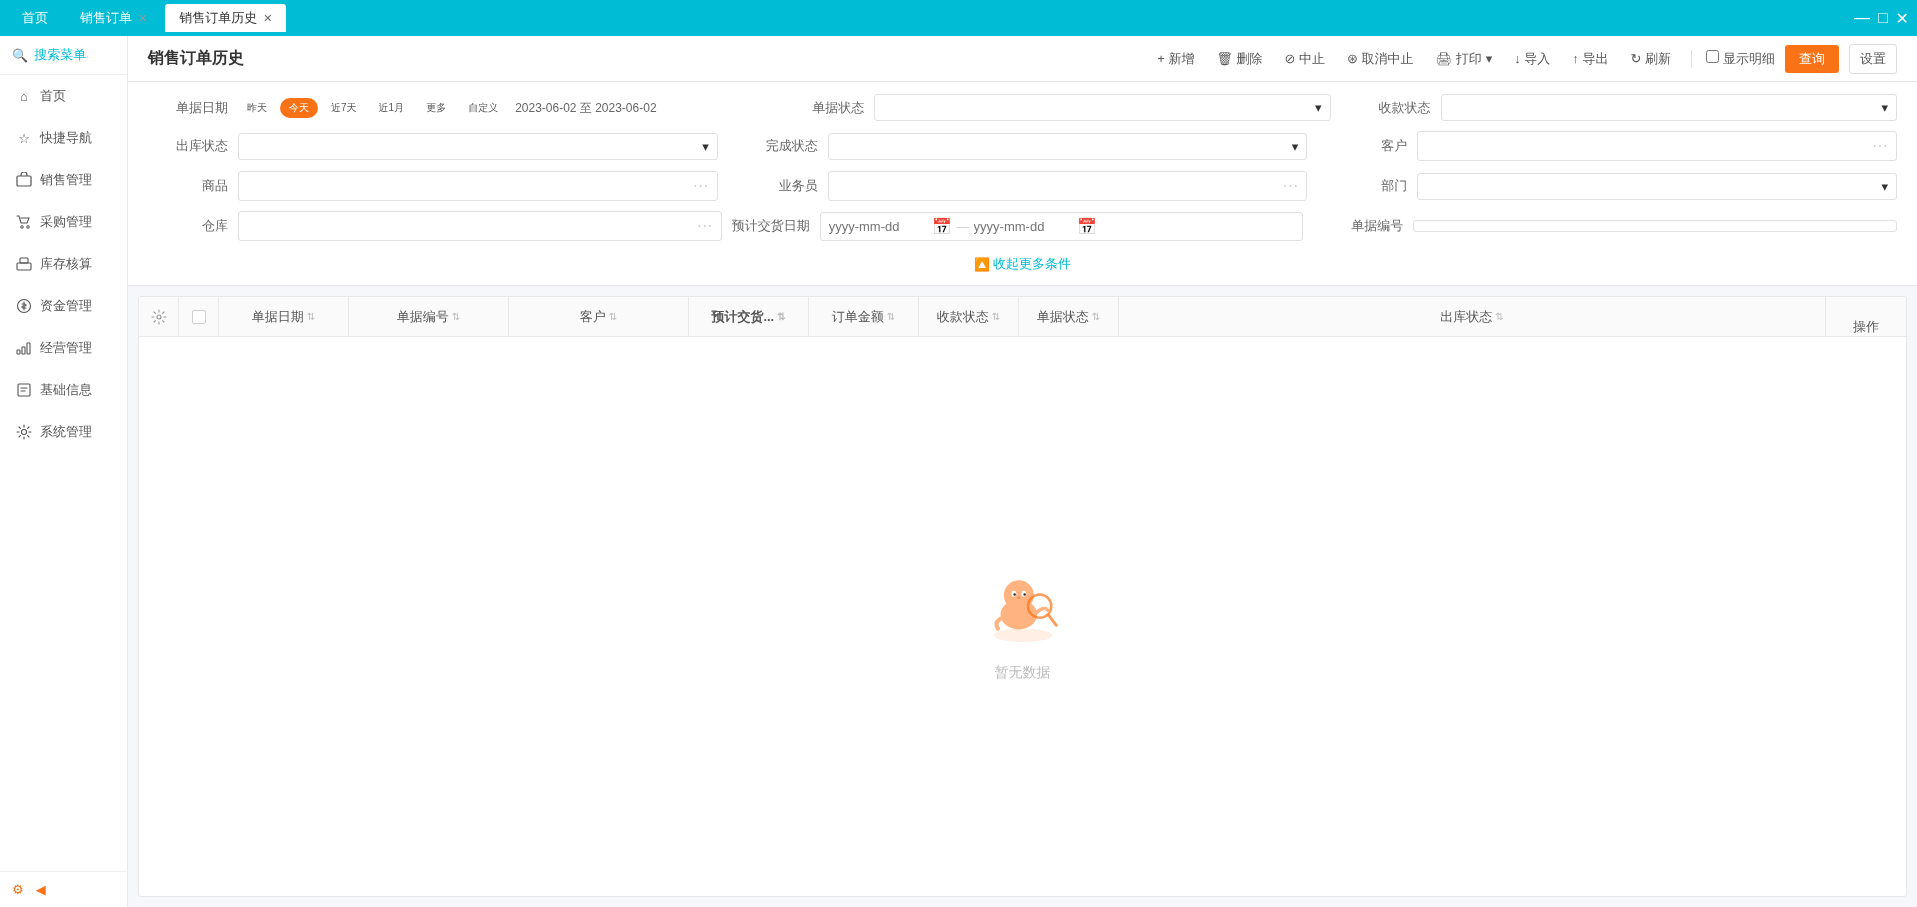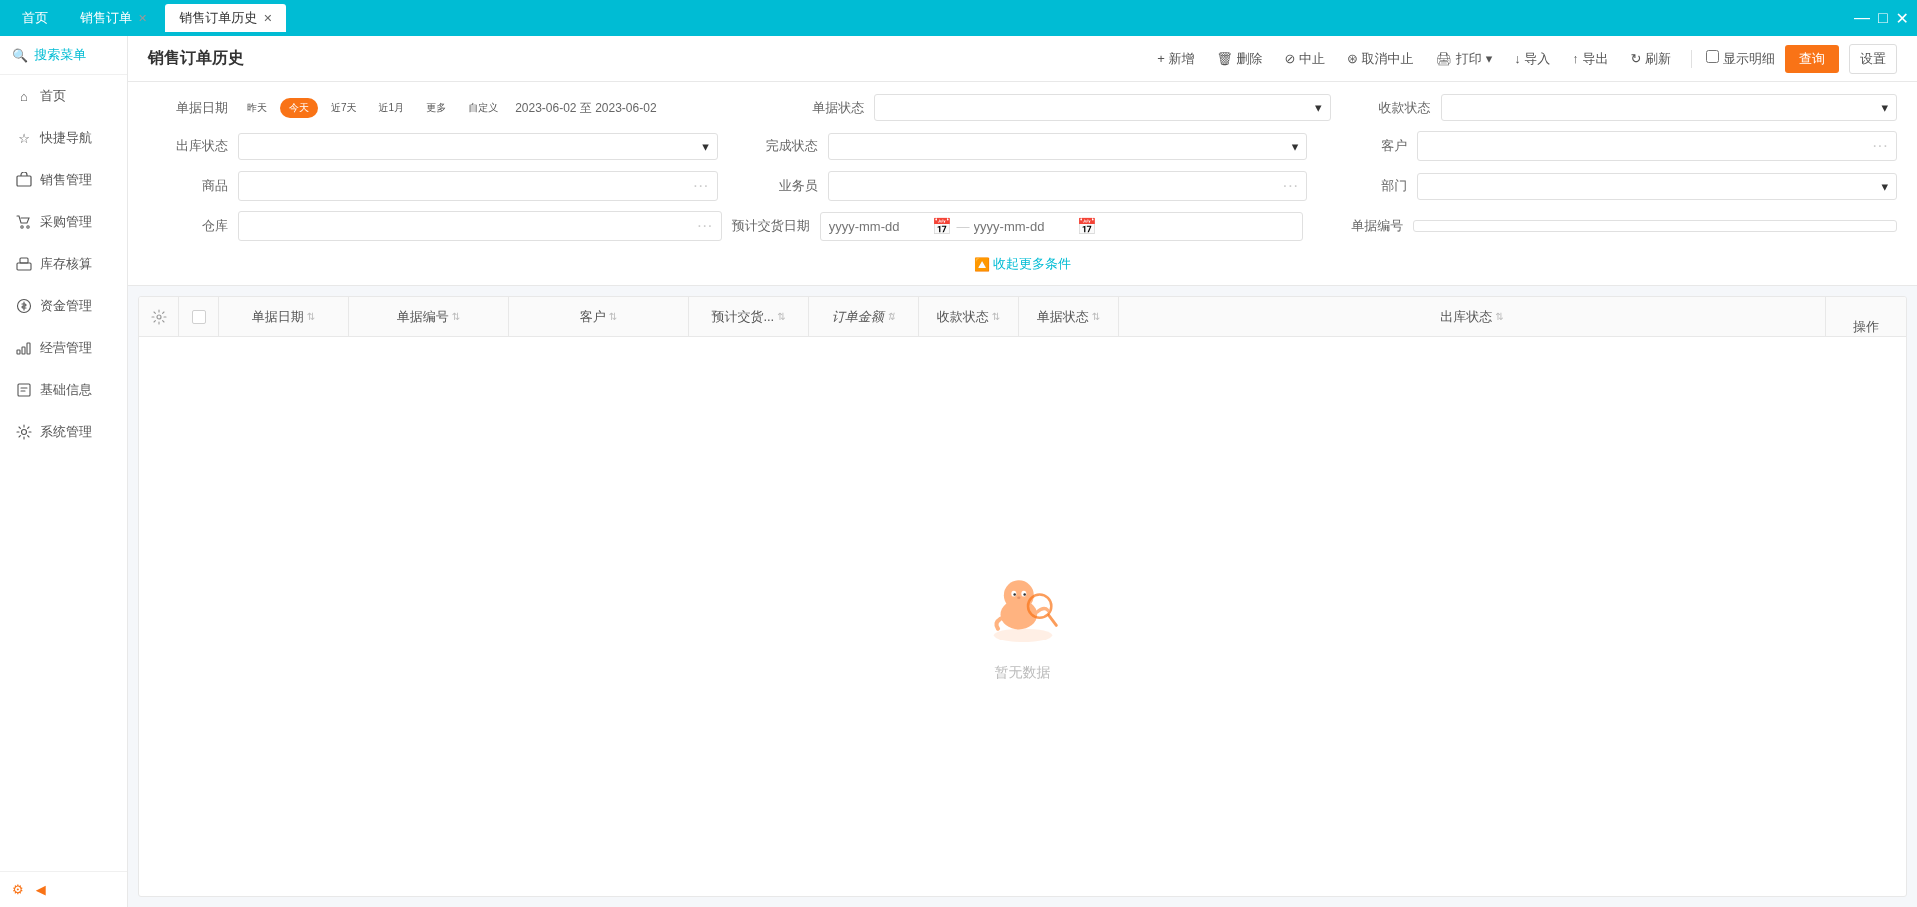--- a/index.html
+++ b/index.html
@@ -53,22 +53,22 @@
 
     
     .table-area { flex: 1; background: #fff; margin: 10px; border-radius: 3px; display: flex; flex-direction: column; overflow: hidden; border: 1px solid #e8e8e8; }
     .table-header { display: flex; align-items: center; background: #fafafa; border-bottom: 1px solid #e8e8e8; height: 40px; flex-shrink: 0; }
     .th-cell { display: flex; align-items: center; justify-content: center; gap: 3px; font-size: 13px; color: #555; font-weight: normal; border-right: 1px solid #e8e8e8; padding: 0 8px; height: 100%; flex-shrink: 0; }
     .th-cell.settings { width: 40px; }
     .th-cell.checkbox { width: 40px; }
     .th-cell.date { width: 130px; }
     .th-cell.docno { width: 160px; }
     .th-cell.customer { width: 180px; }
-    .th-cell.delivery { width: 120px; }
-    .th-cell.amount { width: 110px; font-style: italic; }
+    .th-cell.delivery { width: 120px; font-weight: bold; }
+    .th-cell.amount { width: 110px; }
     .th-cell.pay-status { width: 100px; }
     .th-cell.doc-status { width: 100px; }
     .th-cell.out-status { width: 100px; flex: 1; }
     .th-cell.operation { width: 80px; margin-left: auto; border-right: none; align-items: flex-end; }
     .sort-icon { font-size: 10px; color: #bbb; }
     .checkbox-el { width: 14px; height: 14px; border: 1px solid #d0d0d0; border-radius: 2px; background: #fff; cursor: pointer; }
 
     
     .empty-state { flex: 1; display: flex; flex-direction: column; align-items: center; justify-content: center; color: #ccc; }
     .empty-icon { width: 100px; height: 100px; margin-bottom: 12px; }

